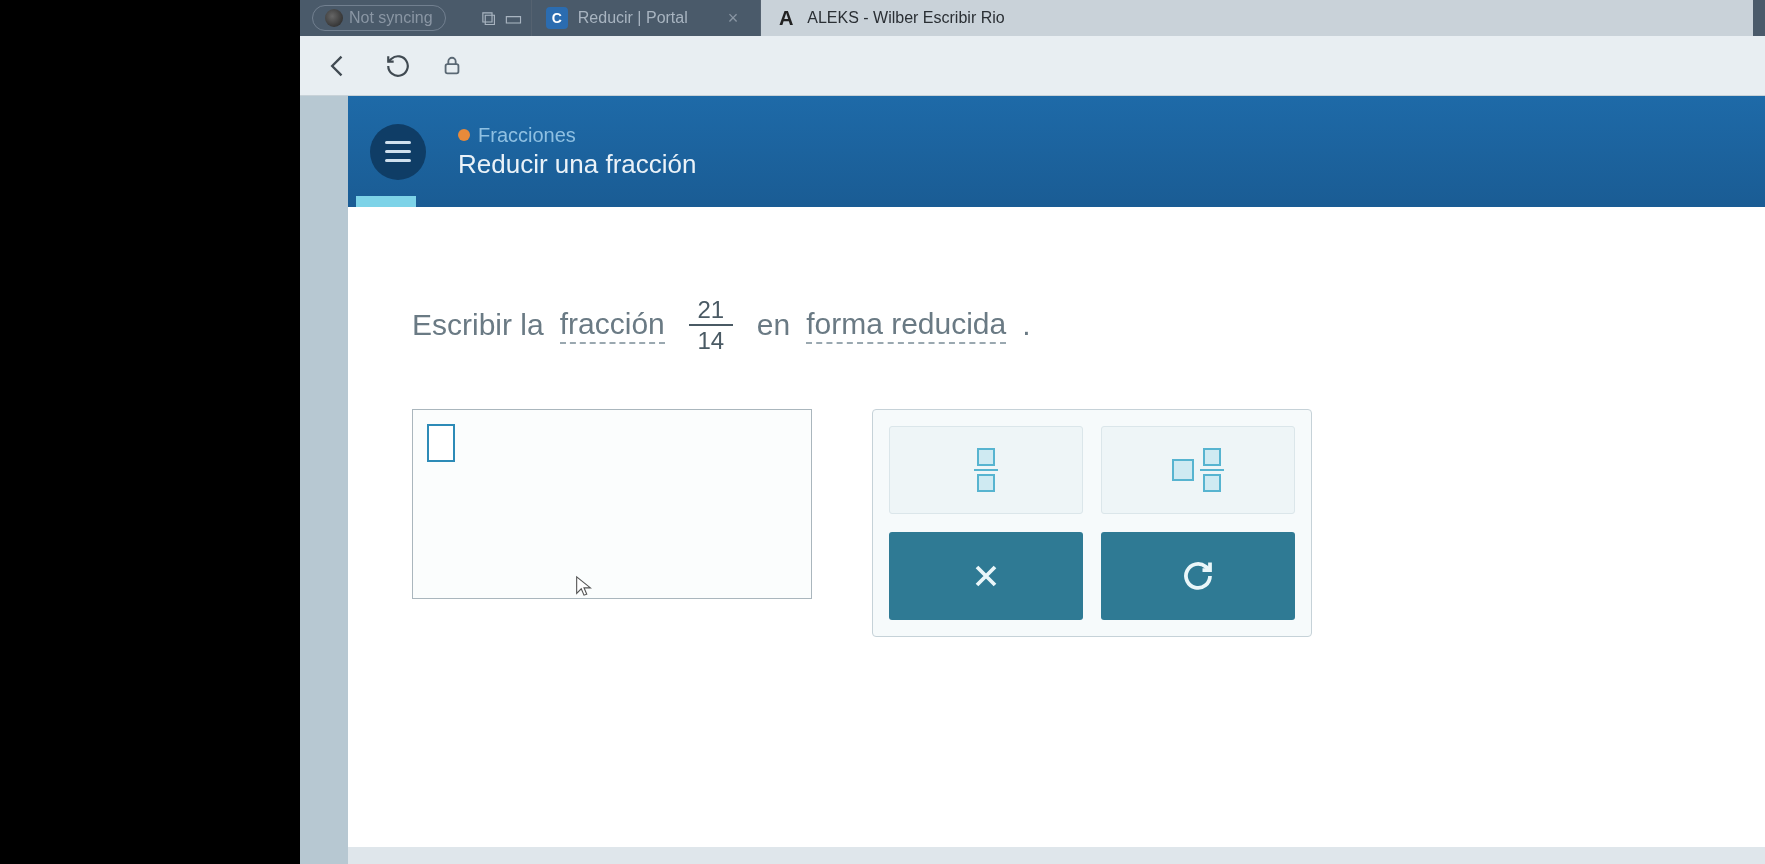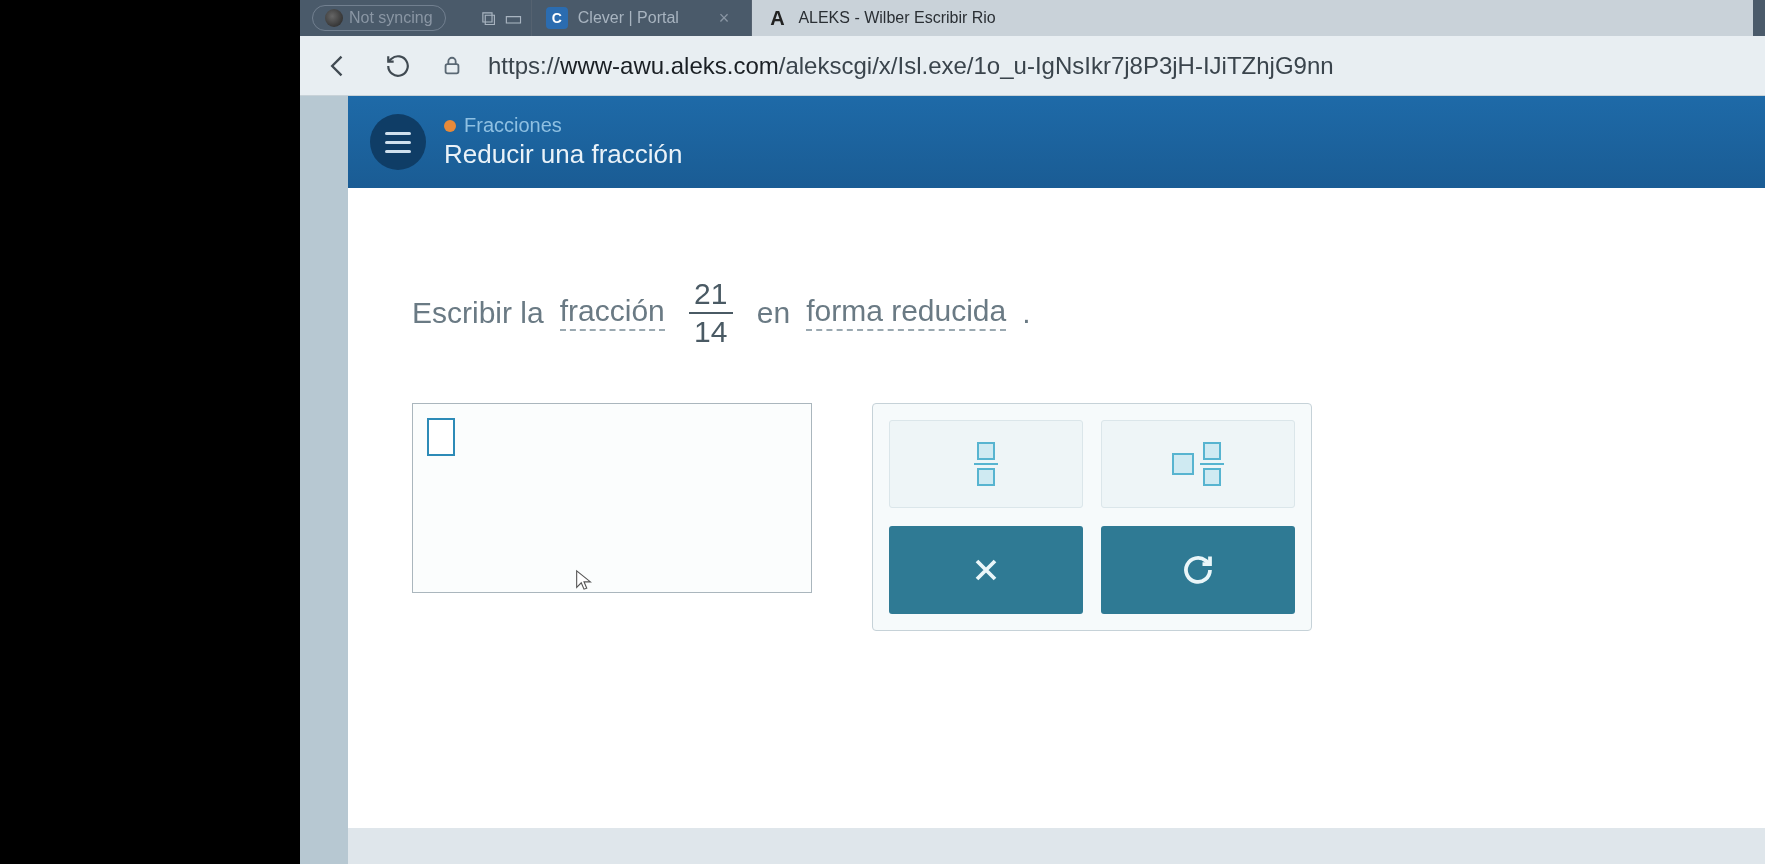--- a/index.html
+++ b/index.html
@@ -101,25 +101,25 @@
     }
     .left-rail {
       position: absolute;
       left: 0; top: 0; bottom: 0;
       width: 48px;
       background: #b7c8d2;
     }
     .app-header {
       background: linear-gradient(#1e6aa8, #1a5c94);
       color: #fff;
-      height: 92px;
+      height: 111px;
       display: flex;
       align-items: center;
       padding: 0 22px;
-      gap: 18px;
+      gap: 32px;
     }
     .hamburger {
       width: 56px; height: 56px; border-radius: 50%;
       background: #0f3d66;
       display: inline-flex; align-items: center; justify-content: center;
       flex-direction: column; gap: 6px;
     }
     .hamburger span {
       display: block; width: 26px; height: 3px; background: #cfe0ee; border-radius: 2px;
     }
@@ -162,21 +162,21 @@
       color: #6a7a84;
       border-bottom: 2px dashed #9aa8b0;
       padding-bottom: 1px;
     }
     .fraction {
       display: inline-flex;
       flex-direction: column;
       align-items: center;
       margin: 0 8px;
       color: #4a5a64;
-      font-size: 30px;
+      font-size: 24px;
       line-height: 1.05;
     }
     .fraction .bar {
       width: 44px; height: 2px; background: #4a5a64; margin: 2px 0;
     }
     .work-row {
       display: flex;
       gap: 60px;
       align-items: flex-start;
       margin-top: 56px;
@@ -244,21 +244,21 @@
   <div class="browser-tabs">
     <div class="sync-pill">
       <span class="sync-dot"></span>
       <span>Not syncing</span>
     </div>
     <span class="tab-spacer"></span>
     <span style="font-size:20px;">⧉</span>
     <span style="font-size:20px;">▭</span>
     <div class="tab">
       <span class="tab-favicon fav-c">C</span>
-      <span>Clever | Portal</span>
+      <span>Reducir | Portal</span>
       <span class="tab-close">×</span>
     </div>
     <div class="tab active" style="flex:1; color:#2a2f34; background:#c9d2d9;">
       <span class="tab-favicon fav-a">A</span>
       <span>ALEKS - Wilber Escribir Rio</span>
     </div>
   </div>
 
   <div class="addr-bar">
     <span class="nav-btn">
@@ -270,23 +270,20 @@
       <svg viewBox="0 0 24 24" width="26" height="26" fill="none" stroke="currentColor" stroke-width="2">
           <path d="M3 12a9 9 0 1 0 3-6.7L3 8"></path>
           <path d="M3 3v5h5"></path>
         </svg>
     </span>
     <span class="site-lock">
       <svg viewBox="0 0 24 24" width="22" height="22" fill="none" stroke="currentColor" stroke-width="2">
           <rect x="5" y="10" width="14" height="10" rx="2"></rect>
           <path d="M8 10V7a4 4 0 1 1 8 0v3"></path>
         </svg>
-    </span>
-    <span class="url-text">
-      <span>https://</span><span class="host">www-awu.aleks.com</span><span>/alekscgi/x/Isl.exe/1o_u-IgNsIkr7j8P3jH-IJiTZhjG9nn</span>
     </span>
   </div>
 
   <div class="app-wrap">
     <div class="left-rail"></div>
 
     <div class="app-header">
       <span class="hamburger">
         <span></span>
           <span></span>

